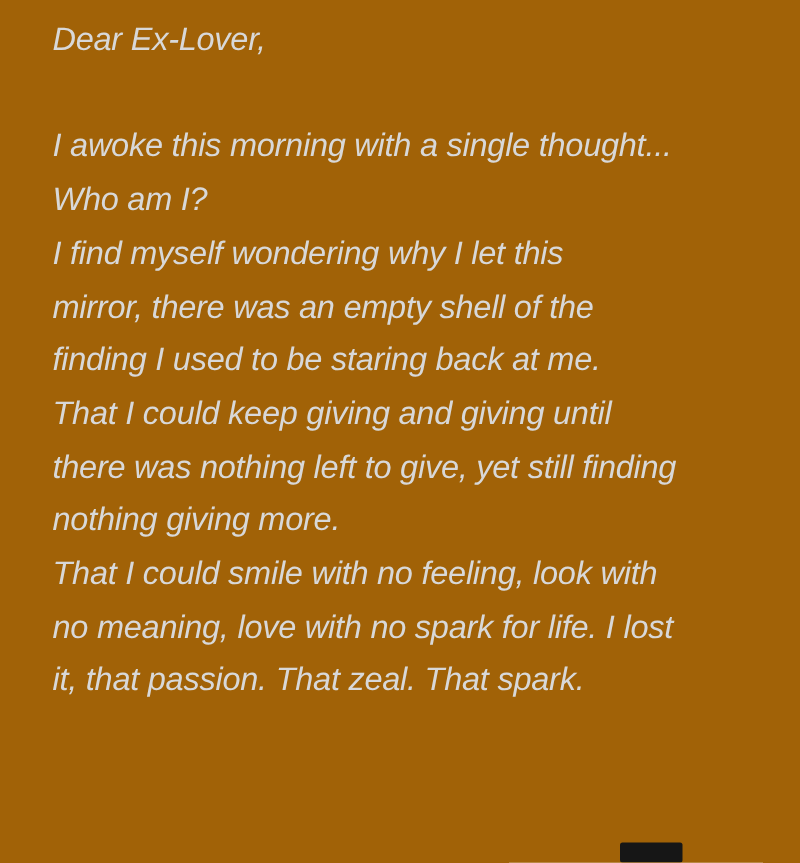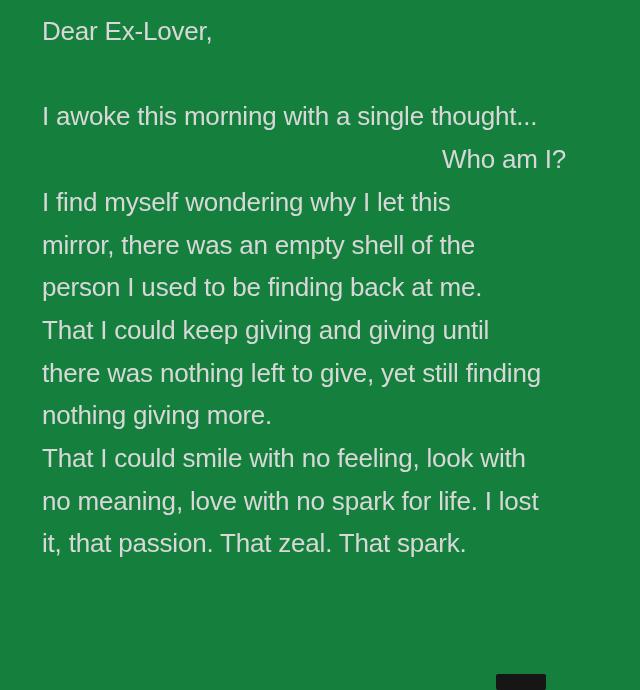--- a/index.html
+++ b/index.html
@@ -23,45 +23,45 @@
     font-weight: 400;
     letter-spacing: -0.2px;
     line-height: 42.7px;
     color: #d8d8d8;
   }
   .line {
     white-space: nowrap;
     min-height: 42.7px;
   }
   .line.center {
-    text-align: right;
+    text-align: left;
     padding-right: 60px;
   }
   .watermark {
     position: absolute;
     left: 496px;
     top: 674px;
     width: 50px;
     height: 16px;
     background: #161616;
     border-radius: 2px;
   }
 </style>
 </head>
 <body>
 
-<div class="page" style="background: #15803d;">
+<div class="page" style="background: #a16207; font-style: italic;">
   <div class="letter" id="letter-body" style="color: rgb(216, 216, 216);">
       <div class="line">Dear Ex-Lover,</div>
       <div class="line">&nbsp;</div>
       <div class="line">I awoke this morning with a single thought...</div>
       <div class="line center">Who am I?</div>
       <div class="line">I find myself wondering why I let this</div>
       <div class="line">mirror, there was an empty shell of the</div>
-      <div class="line">person I used to be finding back at me.</div>
+      <div class="line">finding I used to be staring back at me.</div>
       <div class="line">That I could keep giving and giving until</div>
       <div class="line">there was nothing left to give, yet still finding</div>
       <div class="line">nothing giving more.</div>
       <div class="line">That I could smile with no feeling, look with</div>
       <div class="line">no meaning, love with no spark for life. I lost</div>
       <div class="line">it, that passion. That zeal. That spark.</div>
     </div>
   <div class="watermark" style="background: rgb(22, 22, 22);"></div>
 </div>
 

